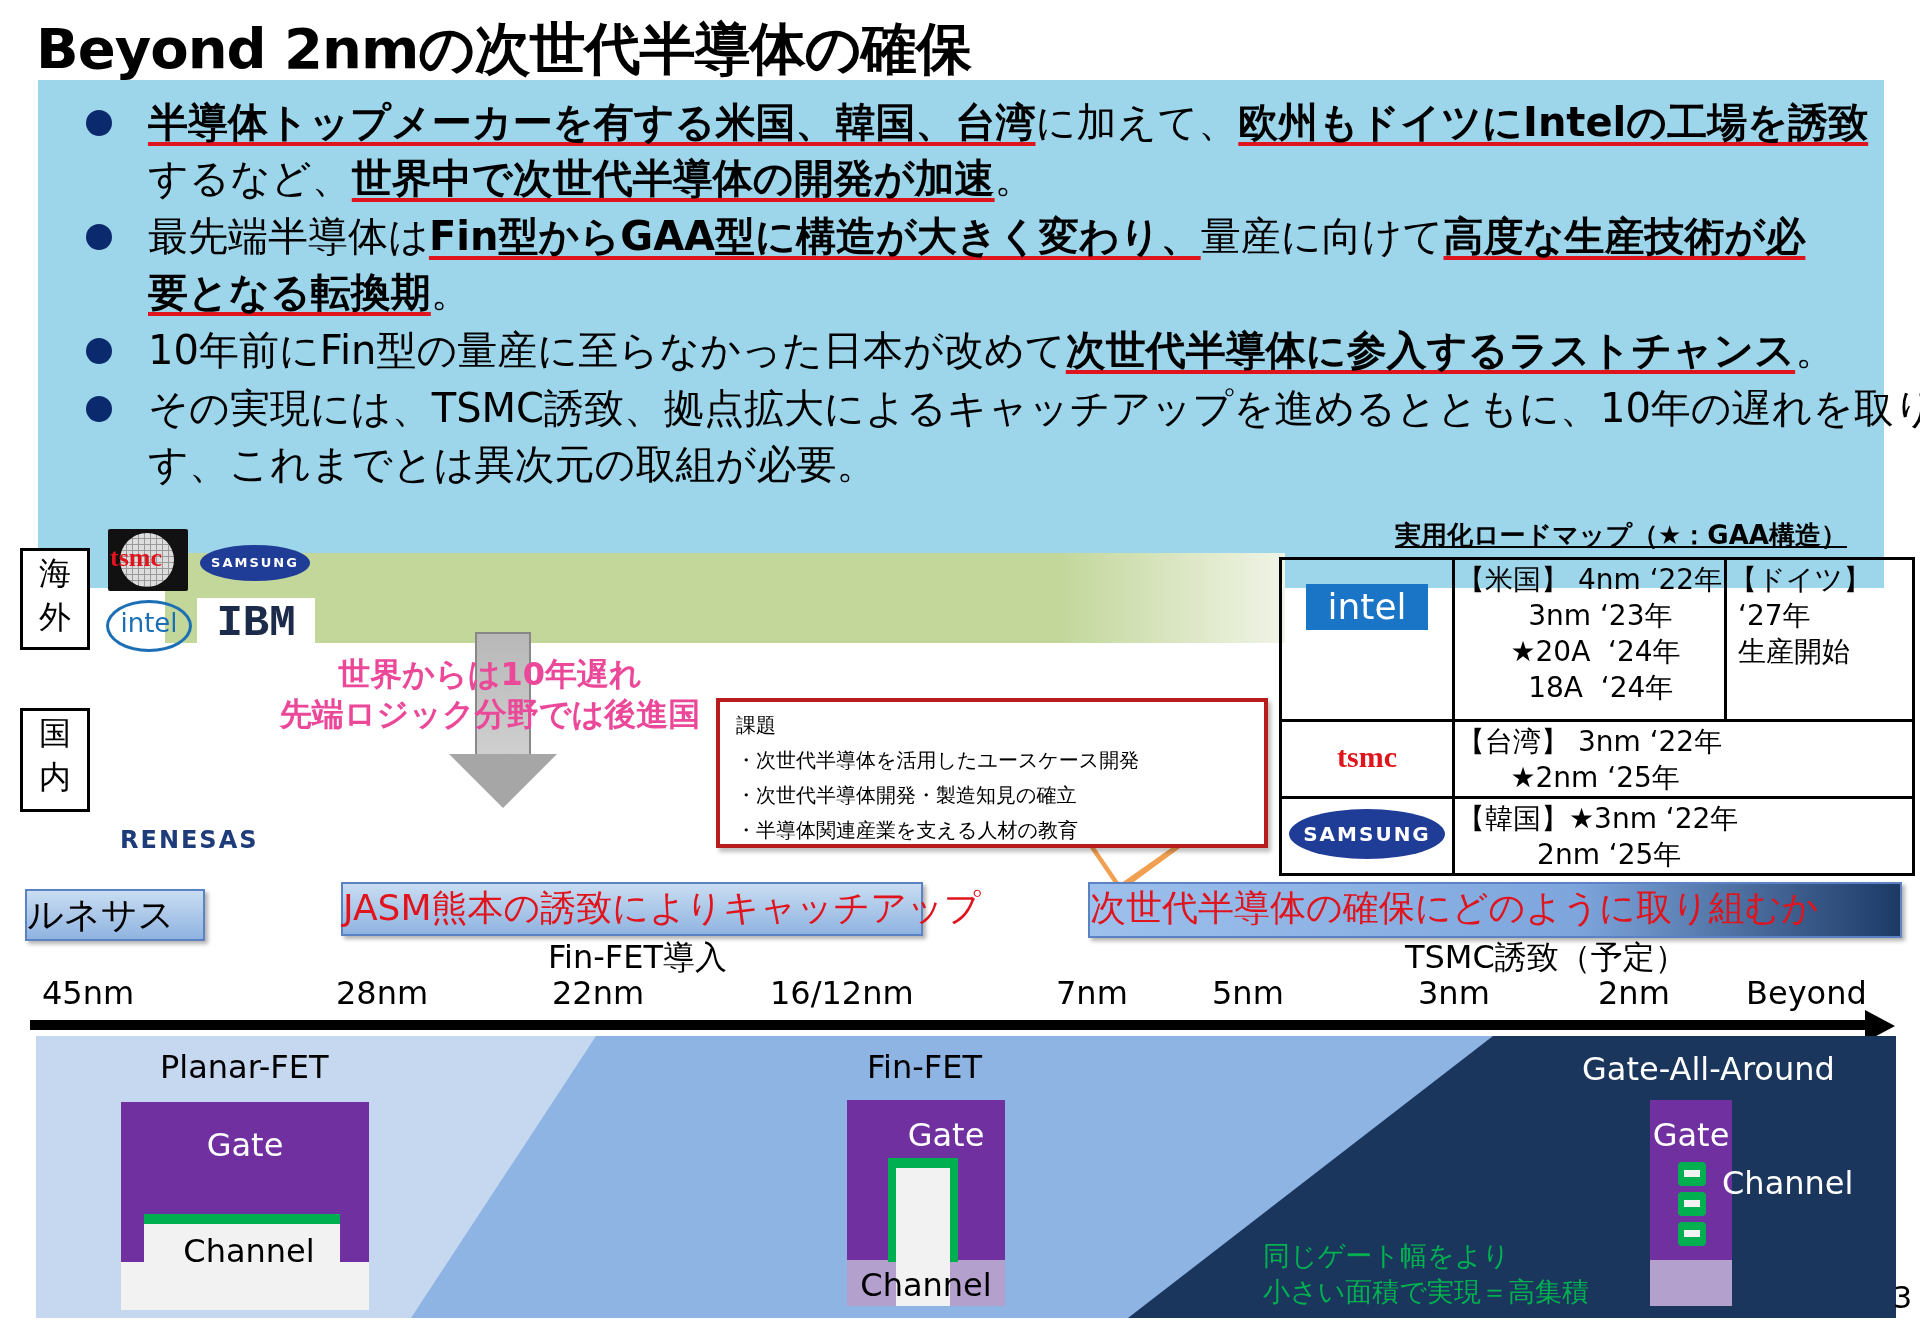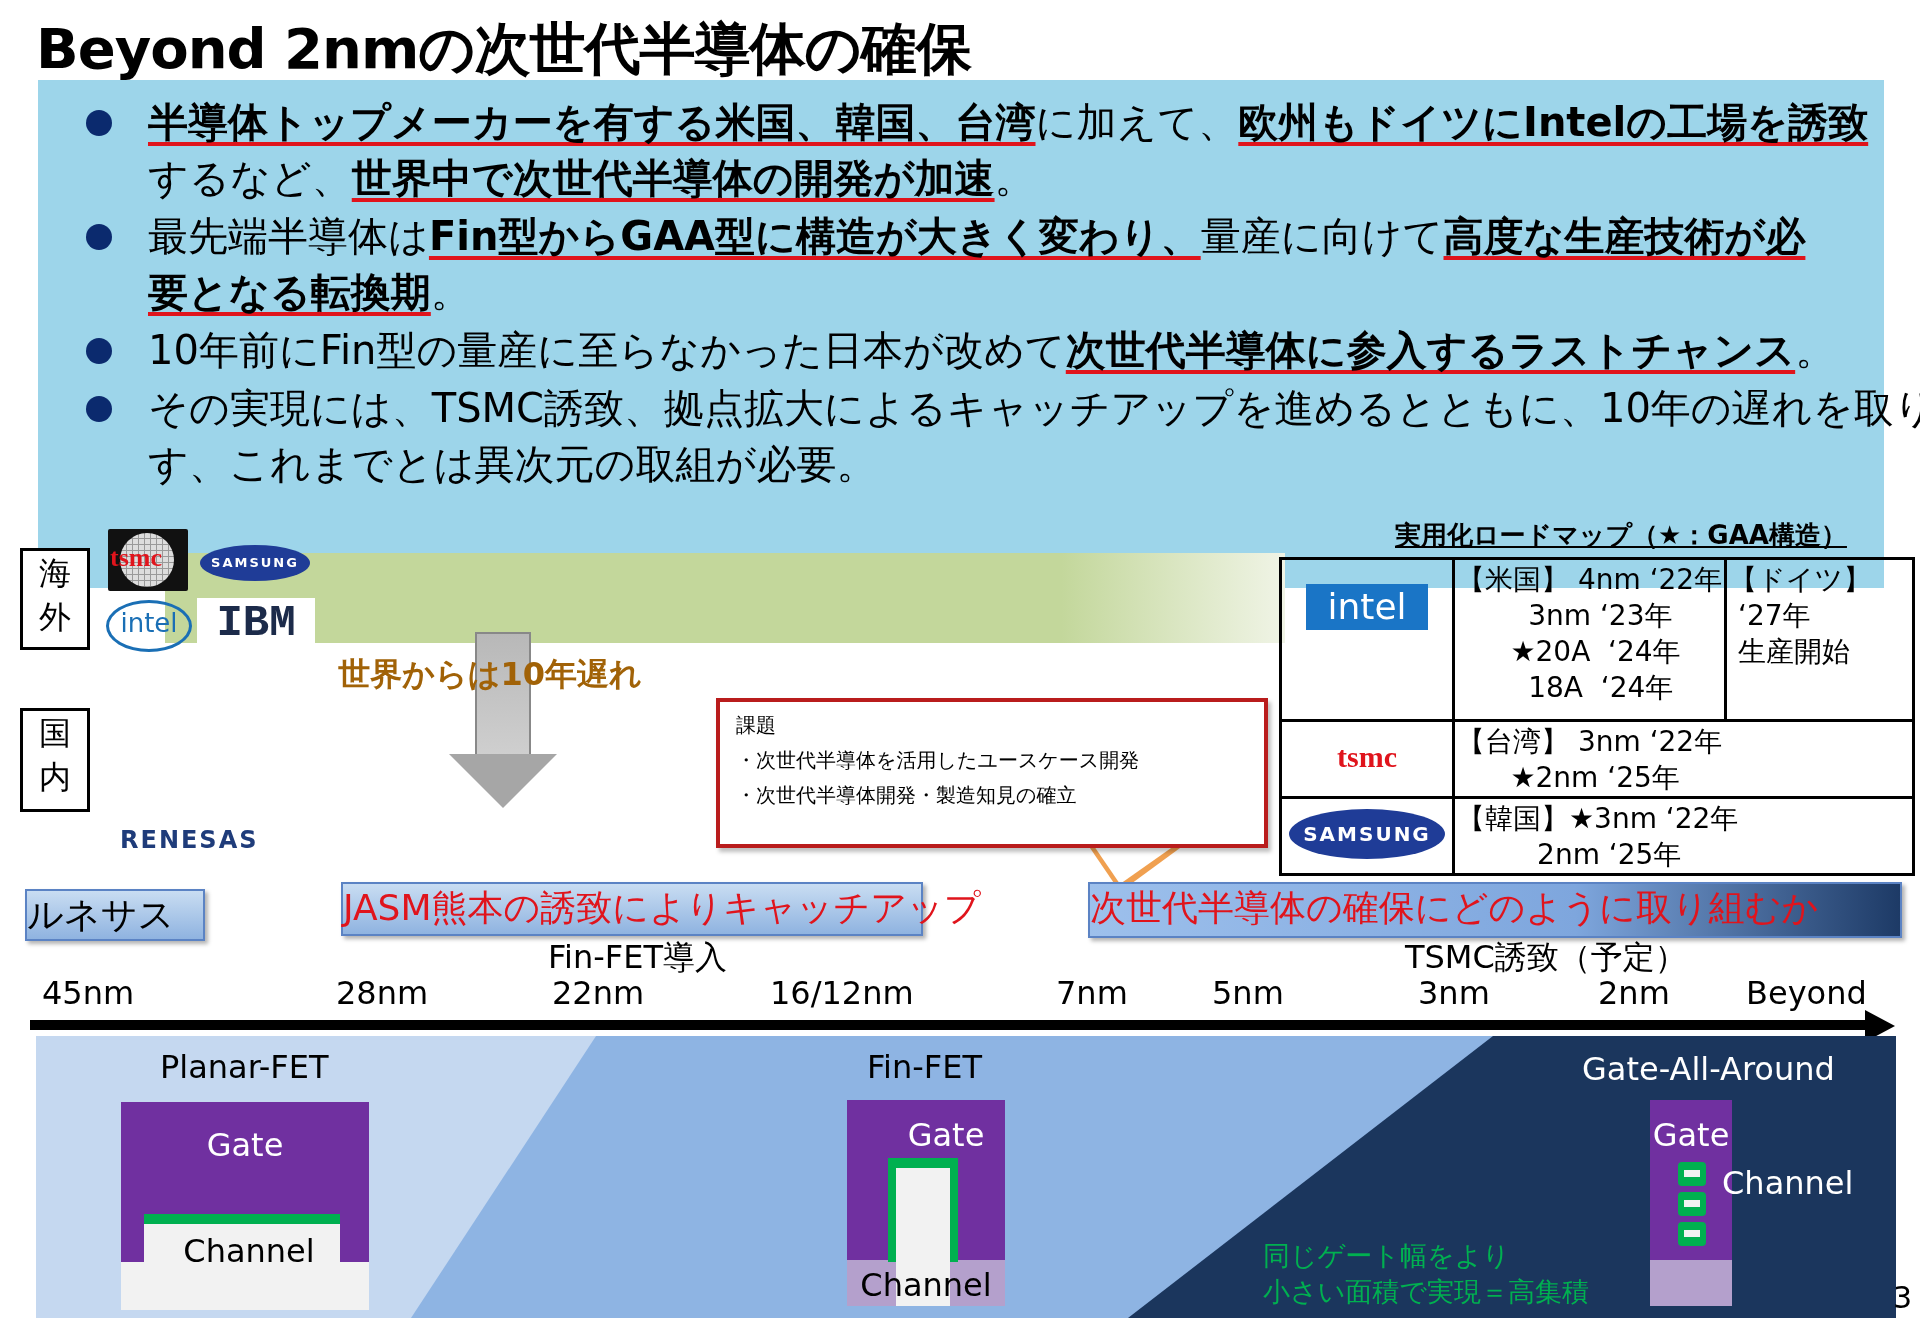--- a/index.html
+++ b/index.html
@@ -21,21 +21,21 @@
      background-image:repeating-linear-gradient(0deg,#999 0 1px,transparent 1px 6px),repeating-linear-gradient(90deg,#999 0 1px,transparent 1px 6px); }
   .logo-tsmc .txt { position:absolute; left:2px; top:14px; font-family:"Liberation Serif",serif; font-size:26px; color:#e0141c; font-weight:bold; }
   .samsung-oval { background:#1f3c97; border-radius:50%; color:#fff; font-weight:bold; text-align:center; letter-spacing:2px; }
   .intel-small { left:106px; top:600px; width:80px; height:46px; border:3px solid #1a6fb5; border-radius:50%;
      color:#1a6fb5; font-size:26px; text-align:center; line-height:40px; }
   .ibm { left:197px; top:598px; width:118px; height:50px; background:#fff; font-family:"Liberation Mono",monospace;
      font-size:44px; font-weight:bold; color:#1c2b4a; line-height:50px; text-align:center;
      background-image:repeating-linear-gradient(0deg,#fff 0 3px,transparent 3px 7px); }
   .renesas { left:120px; top:826px; font-size:24px; color:#1f3c7a; font-weight:bold; letter-spacing:2px; }
 
-  .lag-text { left:260px; top:654px; width:460px; color:#a16207; font-size:32px; font-weight:bold; text-align:center; line-height:40px; }
+  .lag-text { left:260px; top:654px; width:460px; color:#ec4899; font-size:32px; font-weight:bold; text-align:center; line-height:40px; }
   .arrow-shaft { left:475px; top:632px; width:52px; height:122px; background:linear-gradient(#b8b8b8,#cfcfcf); border:2px solid #888; }
   .arrow-head { left:449px; top:754px; width:0; height:0; border-left:54px solid transparent; border-right:54px solid transparent;
      border-top:54px solid #a6a6a6; }
 
   .issues { left:716px; top:698px; width:552px; height:150px; border:4px solid #b91c1c; background:#fff;
      box-shadow:3px 4px 4px rgba(0,0,0,.25); font-size:20px; line-height:35px; padding:6px 0 0 16px; box-sizing:border-box; }
   .issues-tail { left:1090px; top:848px; width:0; height:0; border-left:30px solid transparent; border-right:60px solid transparent; border-top:44px solid #f0a050; }
   .issues-tail-inner { left:1094px; top:846px; width:0; height:0; border-left:26px solid transparent; border-right:54px solid transparent; border-top:38px solid #fff; }
 
   .roadmap-title { left:1395px; top:518px; font-size:26px; font-weight:bold; text-decoration:underline; white-space:nowrap; }
@@ -109,28 +109,30 @@
 <div class="abs samsung-oval" style="left:200px;top:545px;width:110px;height:36px;font-size:13px;line-height:36px;">SAMSUNG</div>
 <div class="abs intel-small">intel</div>
 <div class="abs ibm">IBM</div>
 <div class="abs renesas">RENESAS</div>
 
 <div class="abs arrow-shaft"></div>
 <div class="abs arrow-head"></div>
 
 <div class="abs lag-text">
   <div>世界からは10年遅れ</div>
+  <div>先端ロジック分野では後進国</div>
 </div>
 
 <div class="abs issues-tail"></div>
 <div class="abs issues-tail-inner"></div>
 <div class="abs issues">
   <div>課題</div>
   <div>・次世代半導体を活用したユースケース開発</div>
   <div>・次世代半導体開発・製造知見の確立</div>
+  <div>・半導体関連産業を支える人材の教育</div>
 </div>
 
 <div class="abs roadmap-title">実用化ロードマップ（★：GAA構造）</div>
 <table class="roadmap">
   <tbody>
       <tr style="height:162px;">
     <td style="width:166px;">
       <div class="intel-box">intel</div>
     </td>
     <td style="width:260px;" class="lines">

